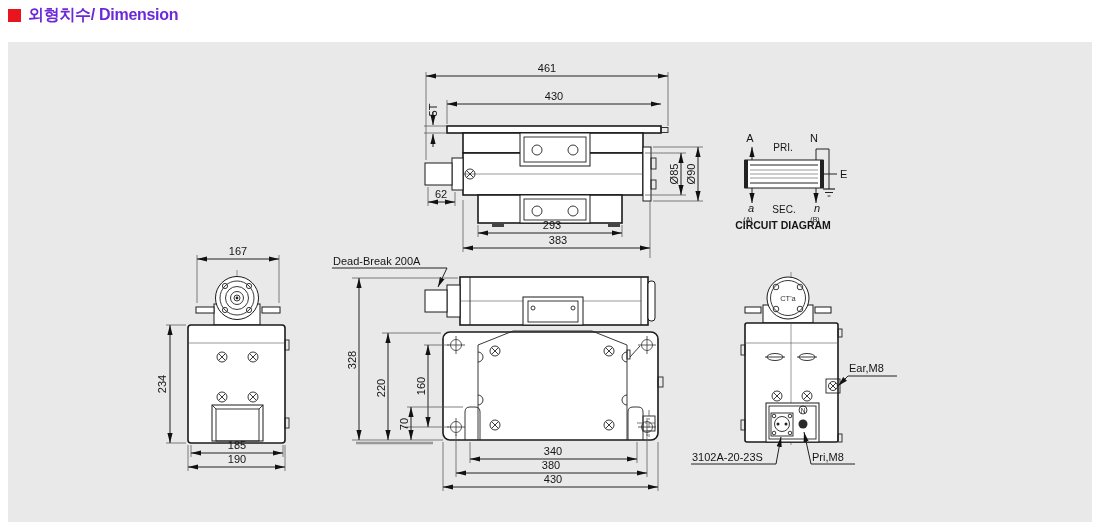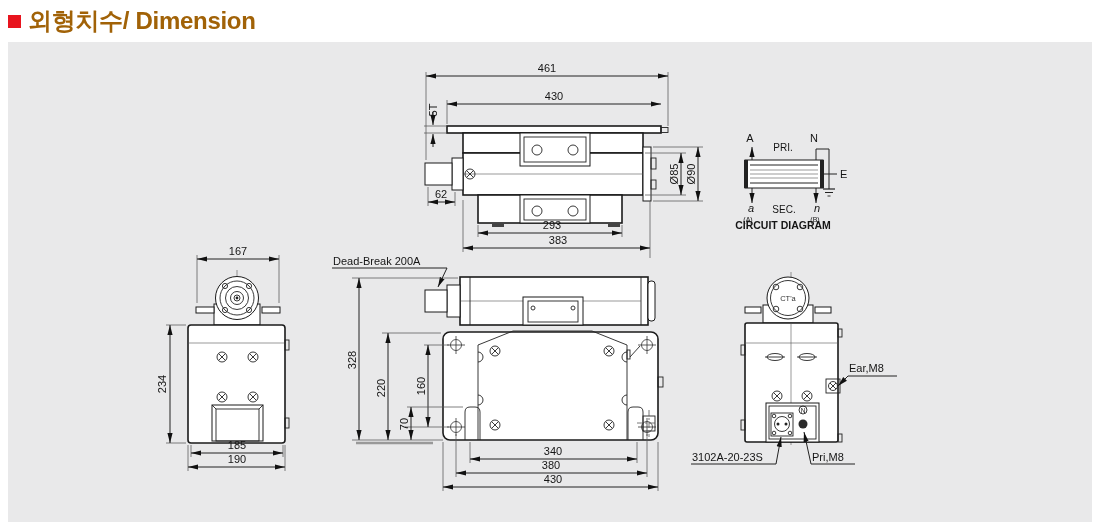--- a/index.html
+++ b/index.html
@@ -1,20 +1,20 @@
 <!DOCTYPE html>
 <html><head>
 <meta charset="utf-8">
 <style>
   html,body{margin:0;padding:0;background:#fff;}
   .page{position:relative;width:1100px;height:530px;background:#fff;overflow:hidden;
         font-family:"Liberation Sans","DejaVu Sans",sans-serif;}
   .hdr{position:absolute;left:8px;top:5px;display:flex;align-items:center;gap:7px;}
   .bullet{width:13px;height:13px;background:#e8141e;display:inline-block;}
-  .title{font-size:24px;font-weight:bold;color:#a16207;letter-spacing:-0.3px;}
+  .title{font-size:16px;font-weight:bold;color:#6d28d9;letter-spacing:-0.3px;}
   svg{position:absolute;left:0;top:0;}
   svg text{font-family:"Liberation Sans","DejaVu Sans",sans-serif;fill:#151515;}
   .dim{font-size:11px;}
   .sml{font-size:7px;}
   .cd-ttl{font-size:10.5px;font-weight:bold;}
   .cd-lbl{font-size:11px;}
   .cd-sub{font-size:10px;}
   .it{font-style:italic;}
   .logo{font-size:7.5px;fill:#333;}
   .out{stroke:#1b1b1b;stroke-width:1.6;fill:#fff;}

